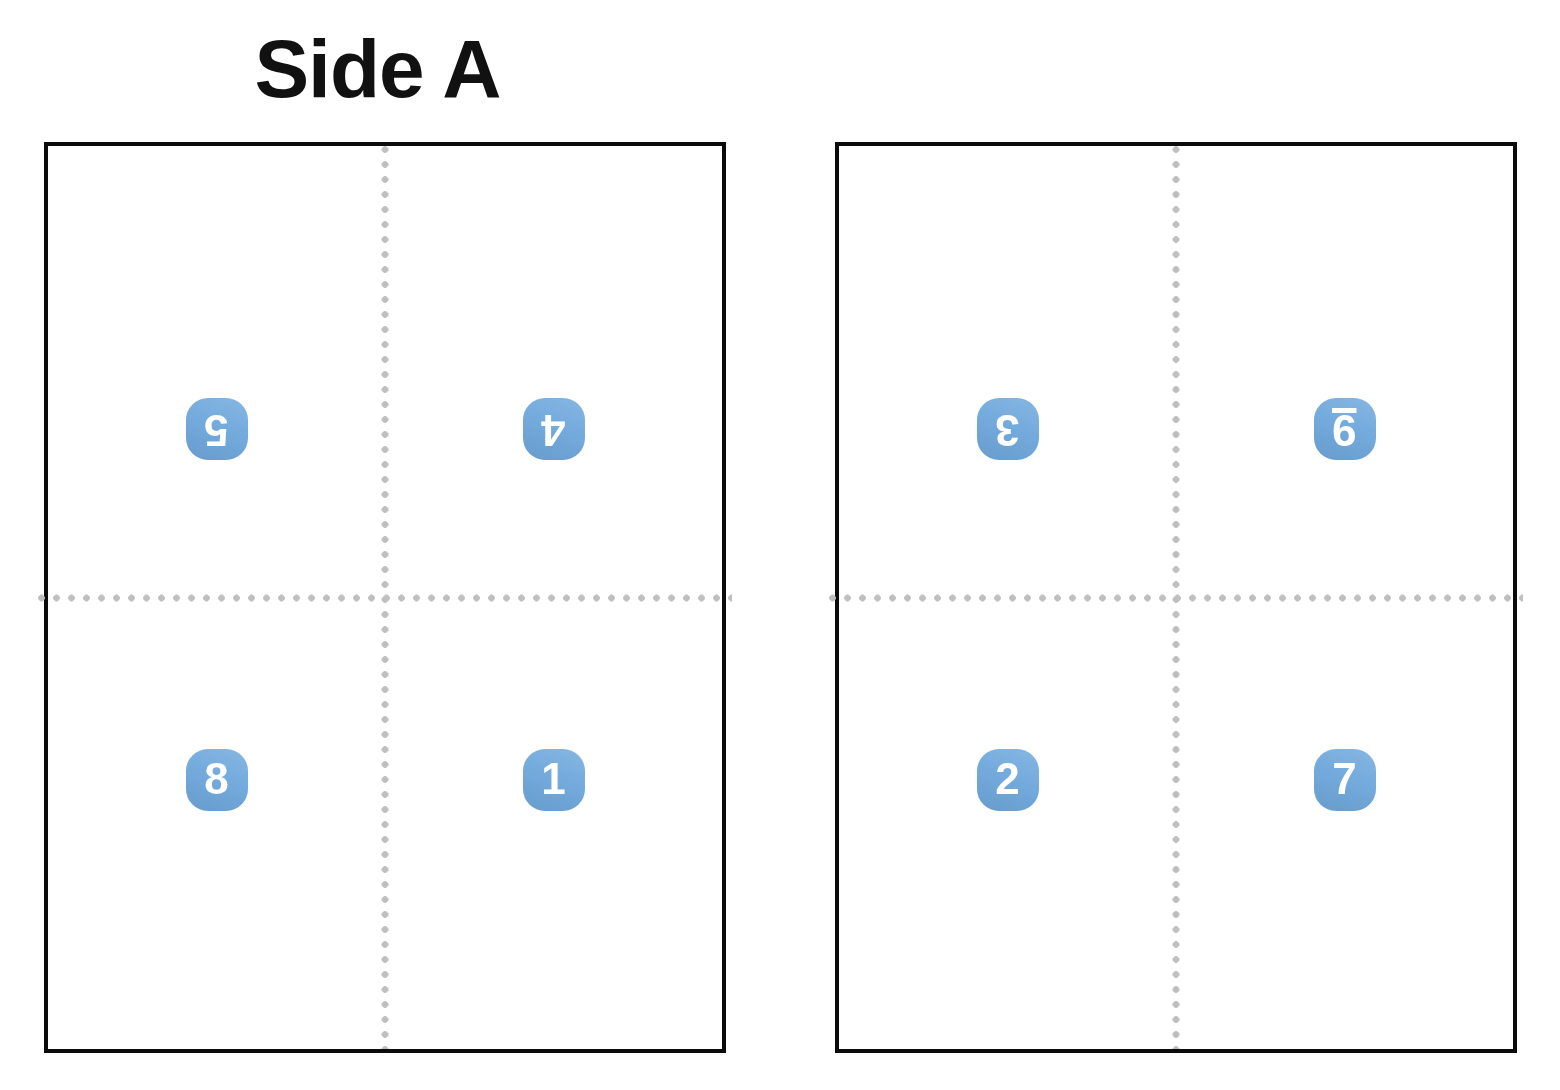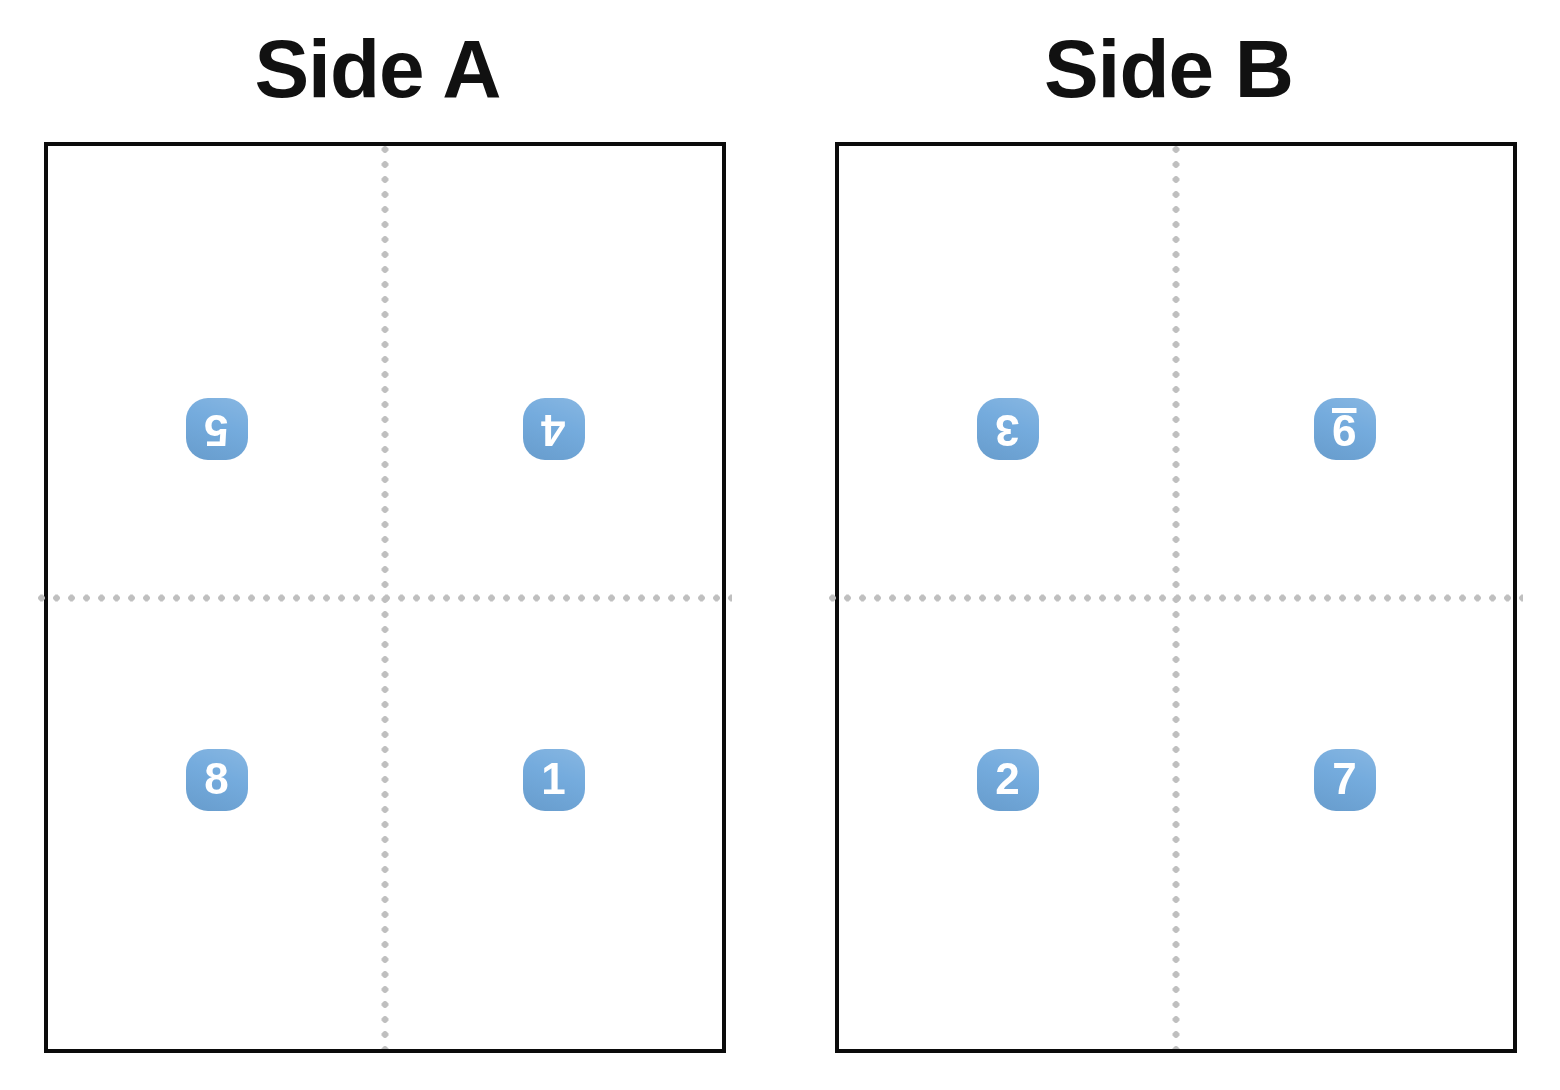--- a/index.html
+++ b/index.html
@@ -173,21 +173,20 @@
             <div class="badge">
               <span class="badge-num">1</span>
             </div>
           </div>
         </div>
       </div>
     </div>
   </div>
 
   <div class="panel panel-b">
-    <div class="panel-title">Side B</div>
 
     <div class="sheet">
       <div class="guide-v"></div>
       <div class="guide-h"></div>
 
       <div class="quadrants">
         <div class="quadrant row-top">
           <div class="badge-slot">
             <div class="badge flip">
               <span class="badge-num">3</span>

